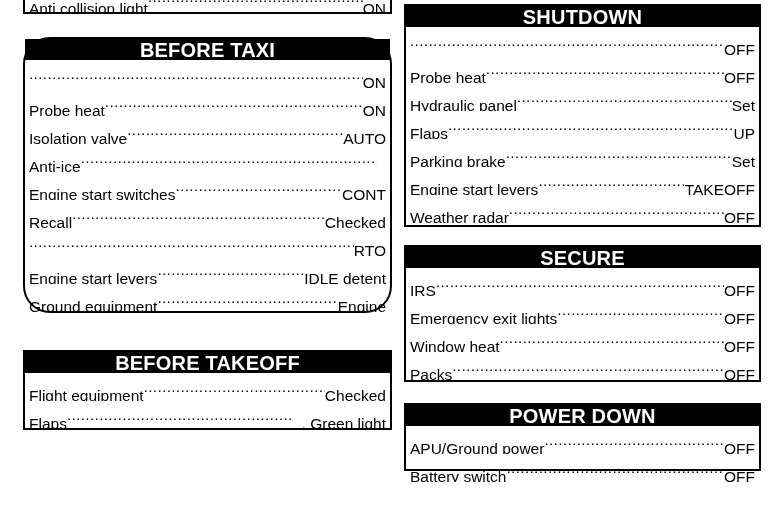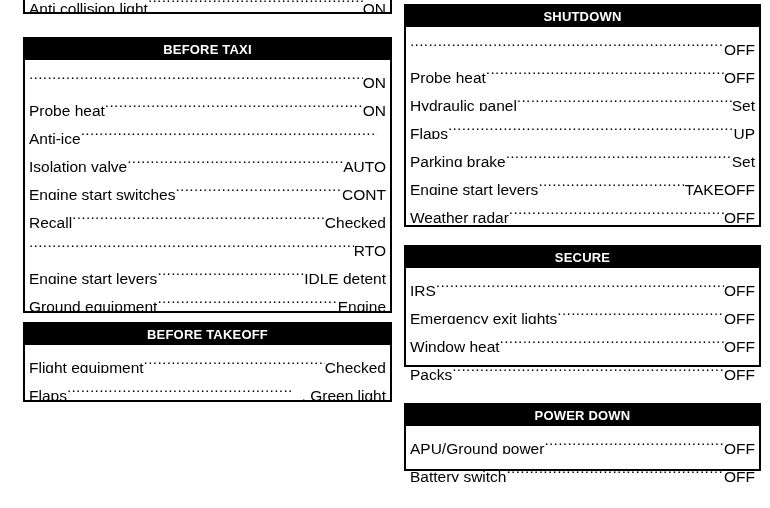--- a/index.html
+++ b/index.html
@@ -4,21 +4,21 @@
 <style>
   html, body { margin:0; padding:0; }
   body {
     width:770px; height:508px; background:#ffffff; position:relative; overflow:hidden;
     font-family:"Liberation Sans", sans-serif; color:#000;
   }
   .box {
     position:absolute; border:2px solid #000; background:#fff; box-sizing:border-box;
   }
   .hdr {
-    background:#000; color:#fff; font-weight:bold; font-size:13px;
+    background:#000; color:#fff; font-weight:bold; font-size:20px;
     text-align:center; height:21px; line-height:22px; letter-spacing:0.2px;
   }
   .row {
     display:flex; align-items:baseline; height:28px; line-height:28px;
     font-size:15.5px; padding:0 4px 0 4px; white-space:nowrap; overflow:hidden;
   }
   .row .lbl { flex:0 0 auto; }
   .row .dots { flex:1 1 auto; overflow:hidden; position:relative; height:28px; }
   .row .dots::after {
     content:"......................................................................................................................................";
@@ -30,40 +30,40 @@
 <body>
 
 <div class="box" style="left:23px; top:-16px; width:369px; height:30px;">
   <div class="row" style="height:28px;line-height:22px;">
     <span class="lbl">Anti collision light</span>
     <span class="dots"></span>
     <span class="val">ON</span>
   </div>
 </div>
 
-<div class="box" style="left:23px; top:37px; width:369px; height:276px;">
+<div class="box" style="left:23px; top:37px; width:369px; height:276px;border-radius:27px;">
   <div class="hdr">BEFORE TAXI</div>
   <div class="row">
       <span class="dots"></span>
       <span class="val">ON</span>
     </div>
   <div class="row">
       <span class="lbl">Probe heat</span>
       <span class="dots"></span>
       <span class="val">ON</span>
     </div>
   <div class="row">
+      <span class="lbl">Isolation valve</span>
+      <span class="dots"></span>
+      <span class="val">AUTO</span>
+    </div>
+  <div class="row">
       <span class="lbl">Anti-ice</span>
       <span class="dots"></span>
       <span class="val">_</span>
-    </div>
-  <div class="row">
-      <span class="lbl">Isolation valve</span>
-      <span class="dots"></span>
-      <span class="val">AUTO</span>
     </div>
   <div class="row">
       <span class="lbl">Engine start switches</span>
       <span class="dots"></span>
       <span class="val">CONT</span>
     </div>
   <div class="row">
       <span class="lbl">Recall</span>
       <span class="dots"></span>
       <span class="val">Checked</span>
@@ -77,21 +77,21 @@
       <span class="dots"></span>
       <span class="val">IDLE detent</span>
     </div>
   <div class="row">
       <span class="lbl">Ground equipment</span>
       <span class="dots"></span>
       <span class="val">Engine</span>
     </div>
 </div>
 
-<div class="box" style="left:23px; top:322px; width:369px; height:80px;">
+<div class="box" style="left:23px; top:350px; width:369px; height:80px;">
   <div class="hdr">BEFORE TAKEOFF</div>
   <div class="row">
       <span class="lbl">Flight equipment</span>
       <span class="dots"></span>
       <span class="val">Checked</span>
     </div>
   <div class="row">
       <span class="lbl">Flaps</span>
       <span class="dots"></span>
       <span class="val">_, Green light</span>
@@ -129,21 +129,21 @@
       <span class="dots"></span>
       <span class="val">TAKEOFF</span>
     </div>
   <div class="row">
       <span class="lbl">Weather radar</span>
       <span class="dots"></span>
       <span class="val">OFF</span>
     </div>
 </div>
 
-<div class="box" style="left:404px; top:245px; width:357px; height:122px;">
+<div class="box" style="left:404px; top:245px; width:357px; height:137px;">
   <div class="hdr">SECURE</div>
   <div class="row">
       <span class="lbl">IRS</span>
       <span class="dots"></span>
       <span class="val">OFF</span>
     </div>
   <div class="row">
       <span class="lbl">Emergency exit lights</span>
       <span class="dots"></span>
       <span class="val">OFF</span>

